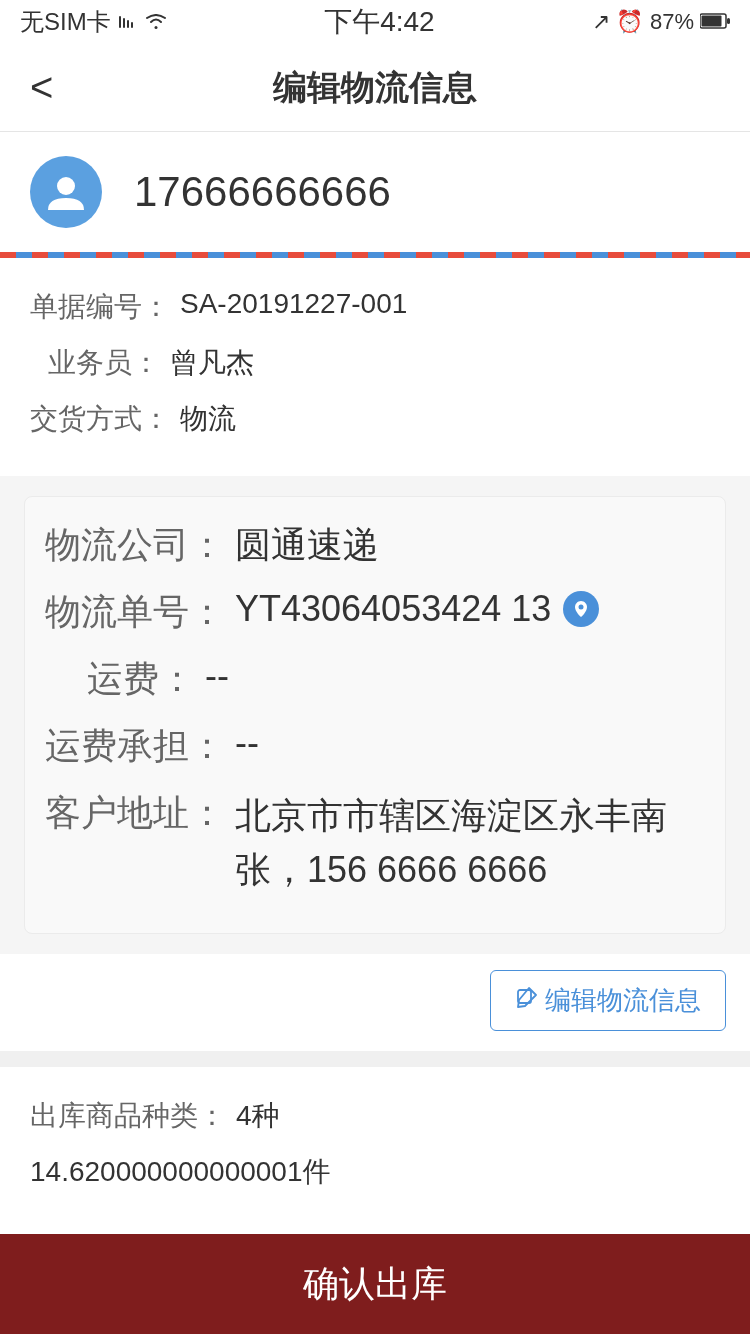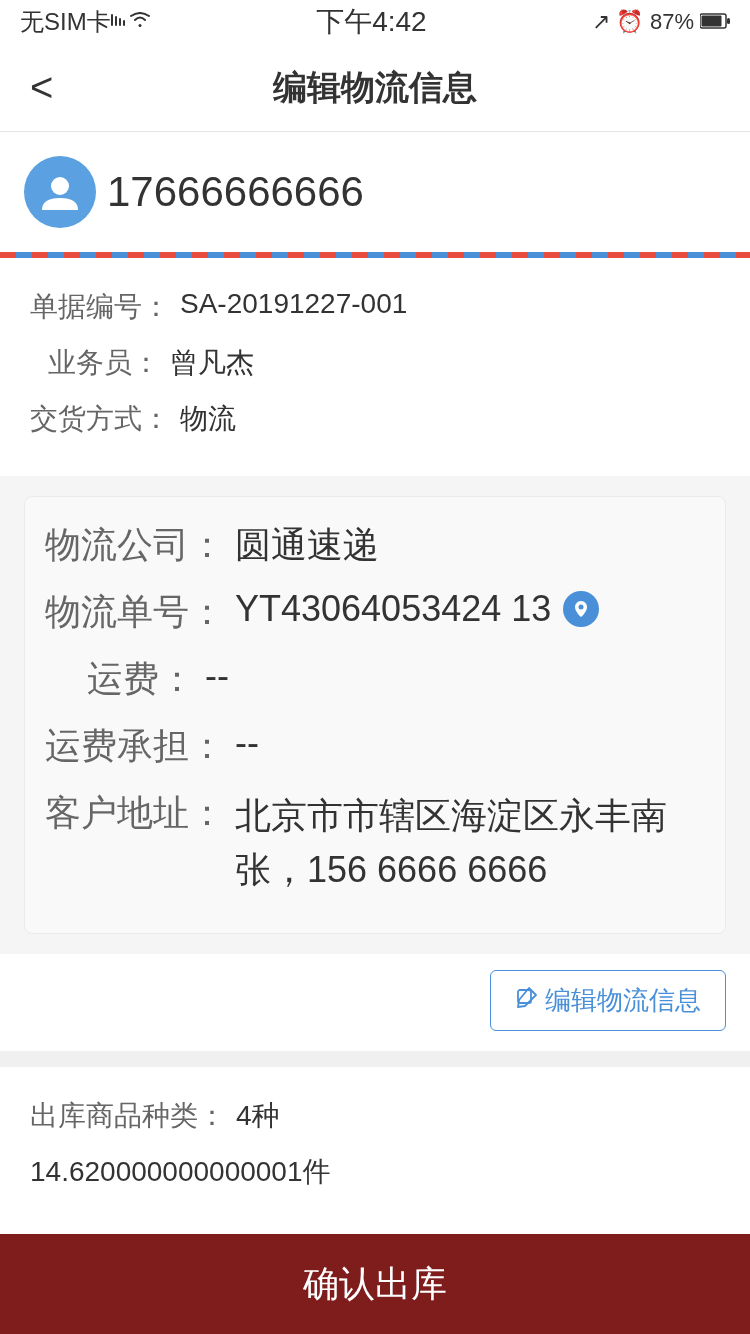--- a/index.html
+++ b/index.html
@@ -18,21 +18,21 @@
       width: 750px;
       height: 44px;
       background: #fff;
       display: flex;
       align-items: center;
       justify-content: space-between;
       padding: 0 20px;
       font-size: 24px;
       color: #333;
     }
-    .status-left { display: flex; align-items: flex-start; }
+    .status-left { display: flex; align-items: center; gap: 8px; }
     .status-center { font-size: 28px; font-weight: 500; }
     .status-right { display: flex; align-items: center; gap: 6px; font-size: 22px; }
 
     
     .nav-bar {
       width: 750px;
       height: 88px;
       background: #fff;
       display: flex;
       align-items: center;
@@ -55,24 +55,24 @@
     }
 
     
     .content {
       padding-bottom: 120px;
     }
 
     
     .customer-header {
       background: #fff;
-      padding: 24px 24px;
-      display: flex;
-      align-items: center;
-      gap: 11px;
+      padding: 24px 30px;
+      display: flex;
+      align-items: center;
+      gap: 32px;
       margin-bottom: 0;
     }
     .customer-avatar {
       width: 72px;
       height: 72px;
       border-radius: 50%;
       background: #5ba0e0;
       display: flex;
       align-items: center;
       justify-content: center;

